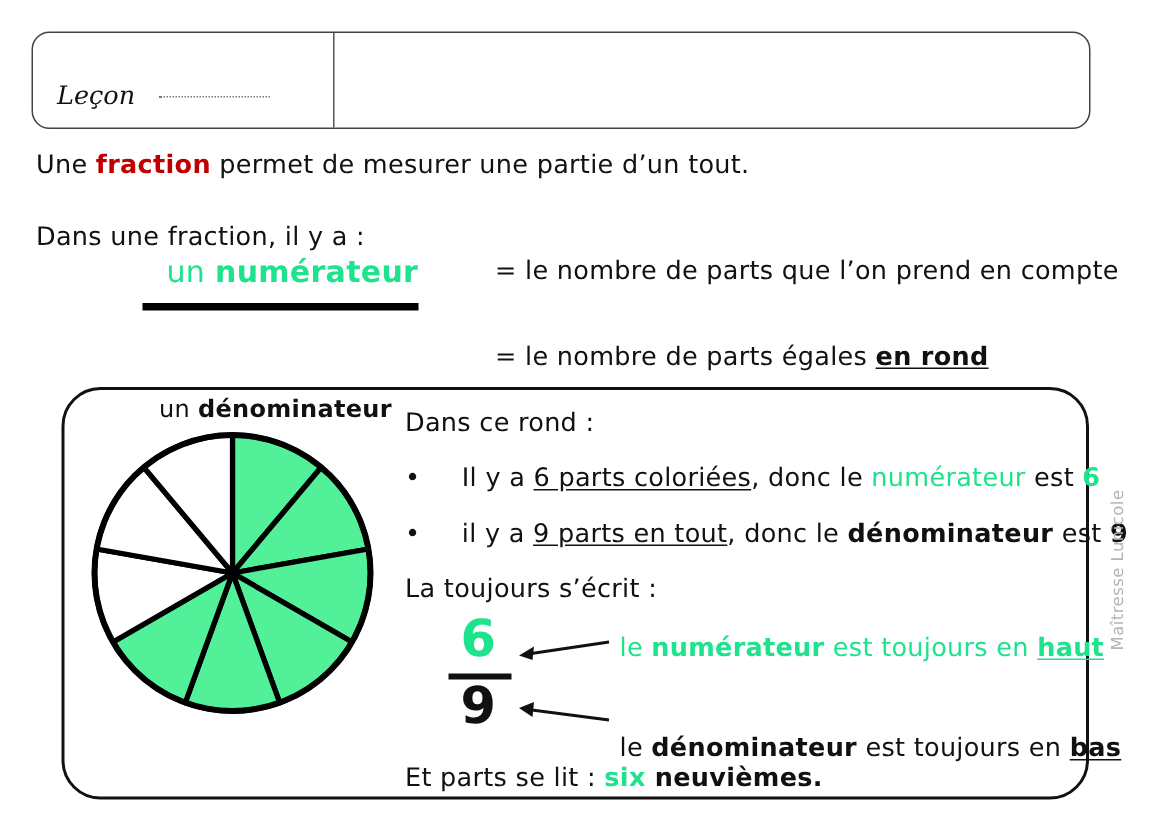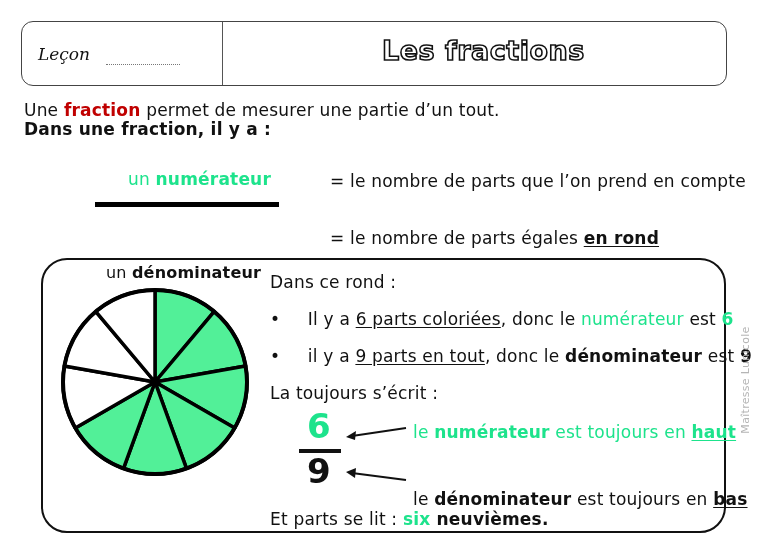--- a/index.html
+++ b/index.html
@@ -1,19 +1,19 @@
 <!DOCTYPE html>
 <html><head>
 <meta charset="utf-8">
 <style>
   html,body{margin:0;padding:0;background:#fff;}
   body{width:768px;height:550px;position:relative;overflow:hidden;font-family:"DejaVu Sans","Liberation Sans",sans-serif;color:#111;}
   .header{position:absolute;left:21px;top:21px;width:706px;height:65px;border:1.5px solid #444;border-radius:12px;box-sizing:border-box;}
   .header .divider{position:absolute;left:200px;top:0;bottom:0;width:0;border-left:1.5px solid #555;}
-  .lecon{position:absolute;left:16px;top:22px;font-family:"DejaVu Serif",serif;font-style:italic;font-size:17px;color:#111;}
+  .lecon{position:absolute;left:16px;top:32px;font-family:"DejaVu Serif",serif;font-style:italic;font-size:17px;color:#111;}
   .lecon-dots{position:absolute;left:84px;top:42px;width:74px;border-bottom:1px dotted #777;}
   .title{position:absolute;left:360px;top:13px;font-family:"DejaVu Sans",sans-serif;font-weight:bold;font-size:27px;color:#fff;-webkit-text-stroke:1.6px #111;letter-spacing:0.5px;}
   .t{position:absolute;white-space:nowrap;font-size:17px;letter-spacing:0.2px;}
   .red{color:#c00000;font-weight:bold;}
   .green{color:#1de38c;}
   .b{font-weight:bold;}
   .u{text-decoration:underline;text-underline-offset:2px;}
   .bar{position:absolute;left:95px;top:202px;width:184px;height:5px;background:#000;}
   .box{position:absolute;left:41px;top:258px;width:685px;height:275px;border:2px solid #111;border-radius:26px;box-sizing:border-box;}
   .pie{position:absolute;left:55px;top:285px;}
@@ -23,29 +23,28 @@
   .arrow{position:absolute;}
   .credit{position:absolute;left:745px;top:380px;transform:translate(-50%,-50%) rotate(-90deg);font-size:11px;color:#b5b5b5;white-space:nowrap;letter-spacing:0.3px;}
 </style>
 </head>
 <body>
 
 <div class="header">
   <span class="lecon">Leçon</span>
   <span class="lecon-dots"></span>
   <div class="divider"></div>
-  <span class="title">Les fractions</span>
 </div>
 
 <div class="t" style="left:24px;top:100px;">
   <span>Une </span><span class="red">fraction</span><span> permet de mesurer une partie d’un tout.</span>
 </div>
-<div class="t" style="left:24px;top:119px;font-weight:bold;">Dans une fraction, il y a :</div>
+<div class="t" style="left:24px;top:148px;">Dans une fraction, il y a :</div>
 
-<div class="t green" style="left:128px;top:169px;font-size:17px;">
+<div class="t green" style="left:111px;top:169px;font-size:20px;">
   <span>un </span><span class="b">numérateur</span>
 </div>
 <div class="t" style="left:330px;top:171px;">= le nombre de parts que l’on prend en compte</div>
 <div class="bar"></div>
 <div class="t" style="left:106px;top:226px;font-size:16px;margin-top:37px;">
   <span>un </span><span class="b">dénominateur</span>
 </div>
 <div class="t" style="left:330px;top:228px;">
   <span>= le nombre de parts égales </span><span class="b u">en rond</span>
 </div>

